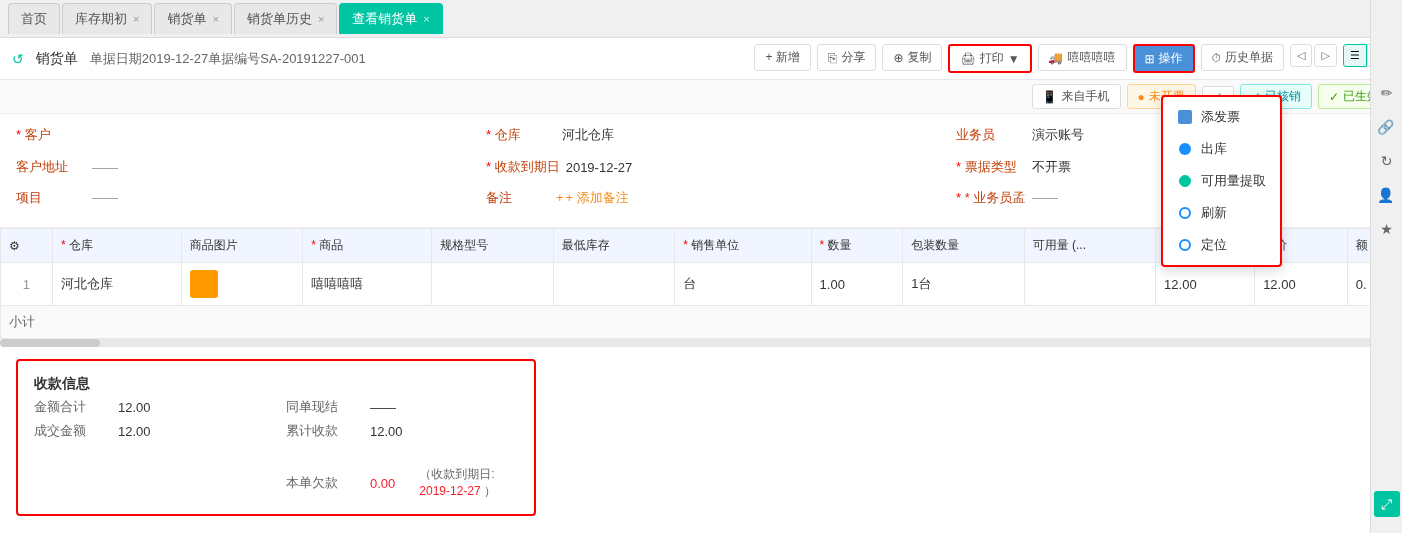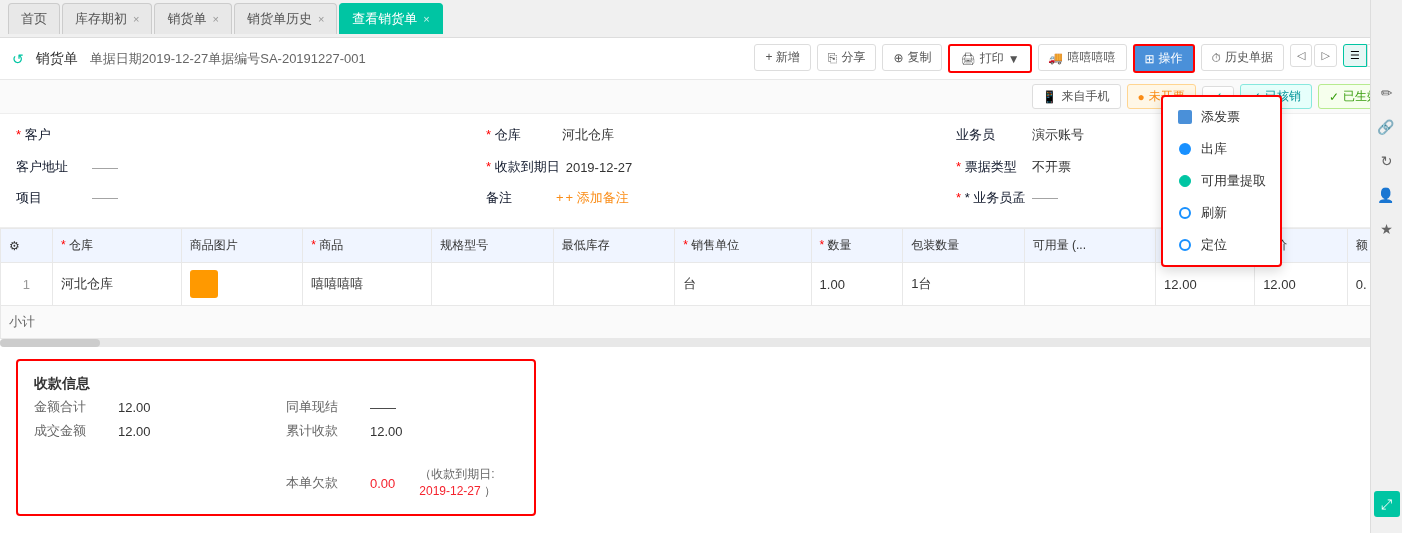--- a/index.html
+++ b/index.html
@@ -63,21 +63,21 @@
       border-radius: 3px; font-size: 12px;
     }
     .badge-orange { background: #fff7e6; border: 1px solid #ffd591; color: #fa8c16; }
     .badge-teal { background: #e6fffb; border: 1px solid #87e8de; color: #08979c; }
     .badge-green { background: #f6ffed; border: 1px solid #b7eb8f; color: #389e0d; }
 
     
     .form-section { padding: 10px 16px; border-bottom: 1px solid #eee; }
     .form-row { display: flex; align-items: center; margin-bottom: 10px; gap: 0; }
     .form-field { display: flex; align-items: center; flex: 1; min-width: 0; }
-    .field-label { font-size: 13px; color: #0f172a; white-space: nowrap; min-width: 70px; }
+    .field-label { font-size: 13px; color: #c2410c; white-space: nowrap; min-width: 70px; }
     .required::before { content: "* "; color: #f00; }
     .field-value { font-size: 13px; color: #333; padding: 2px 6px; }
     .field-separator { width: 40px; }
     .add-note { color: #fa8c16; cursor: pointer; display: flex; align-items: center; gap: 2px; font-size: 13px; }
     .dash { color: #999; }
 
     
     .table-container { overflow-x: auto; }
     table { width: 100%; border-collapse: collapse; font-size: 13px; }
     thead tr { background: #f0f5ff; }

